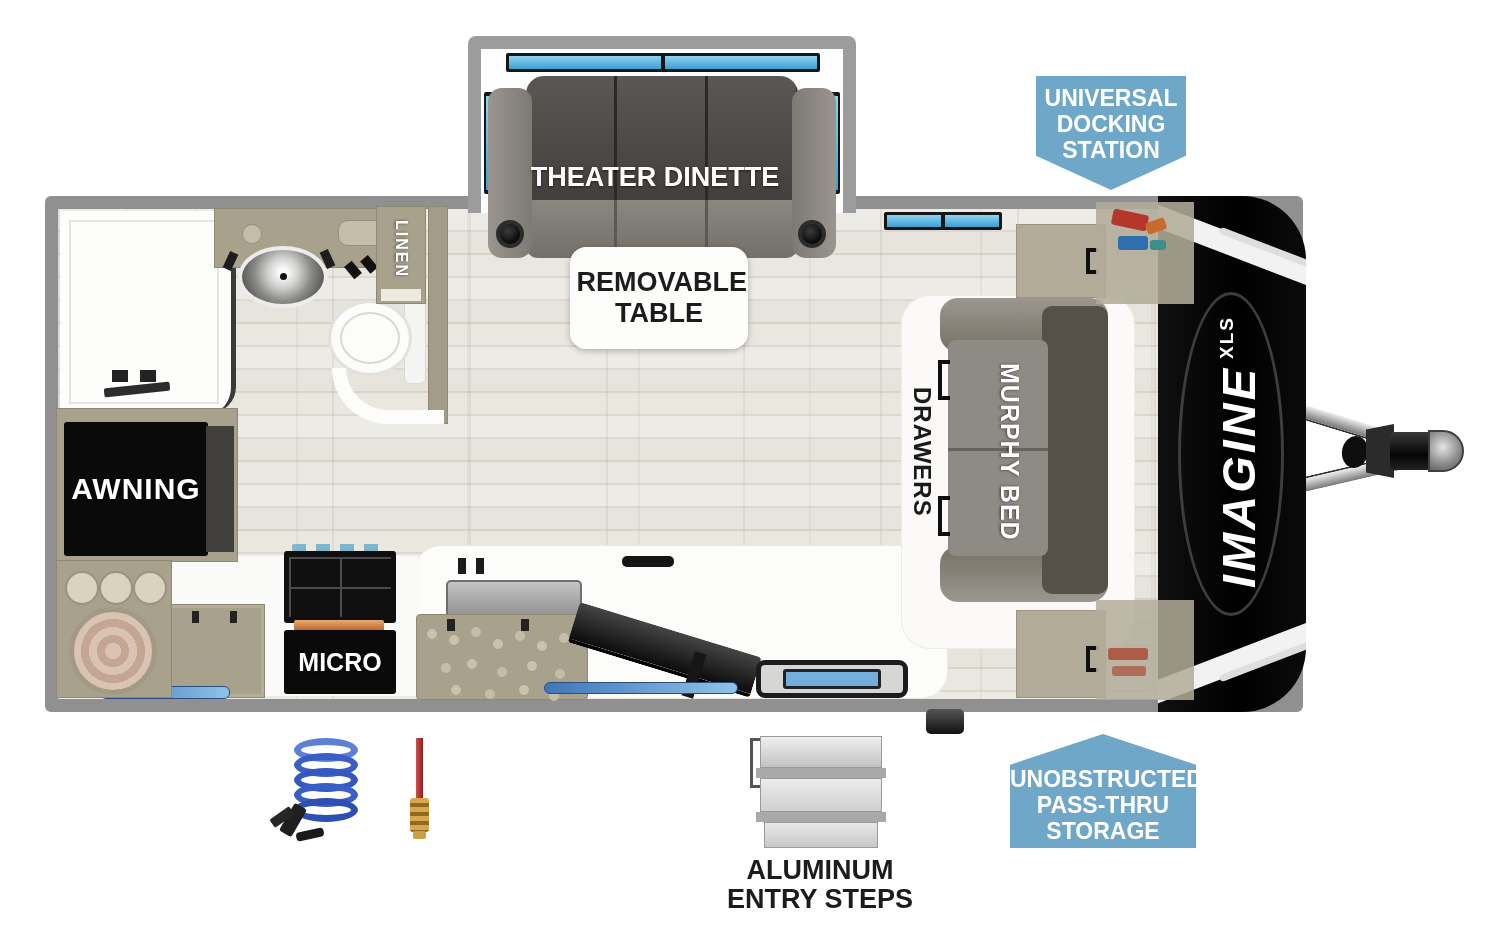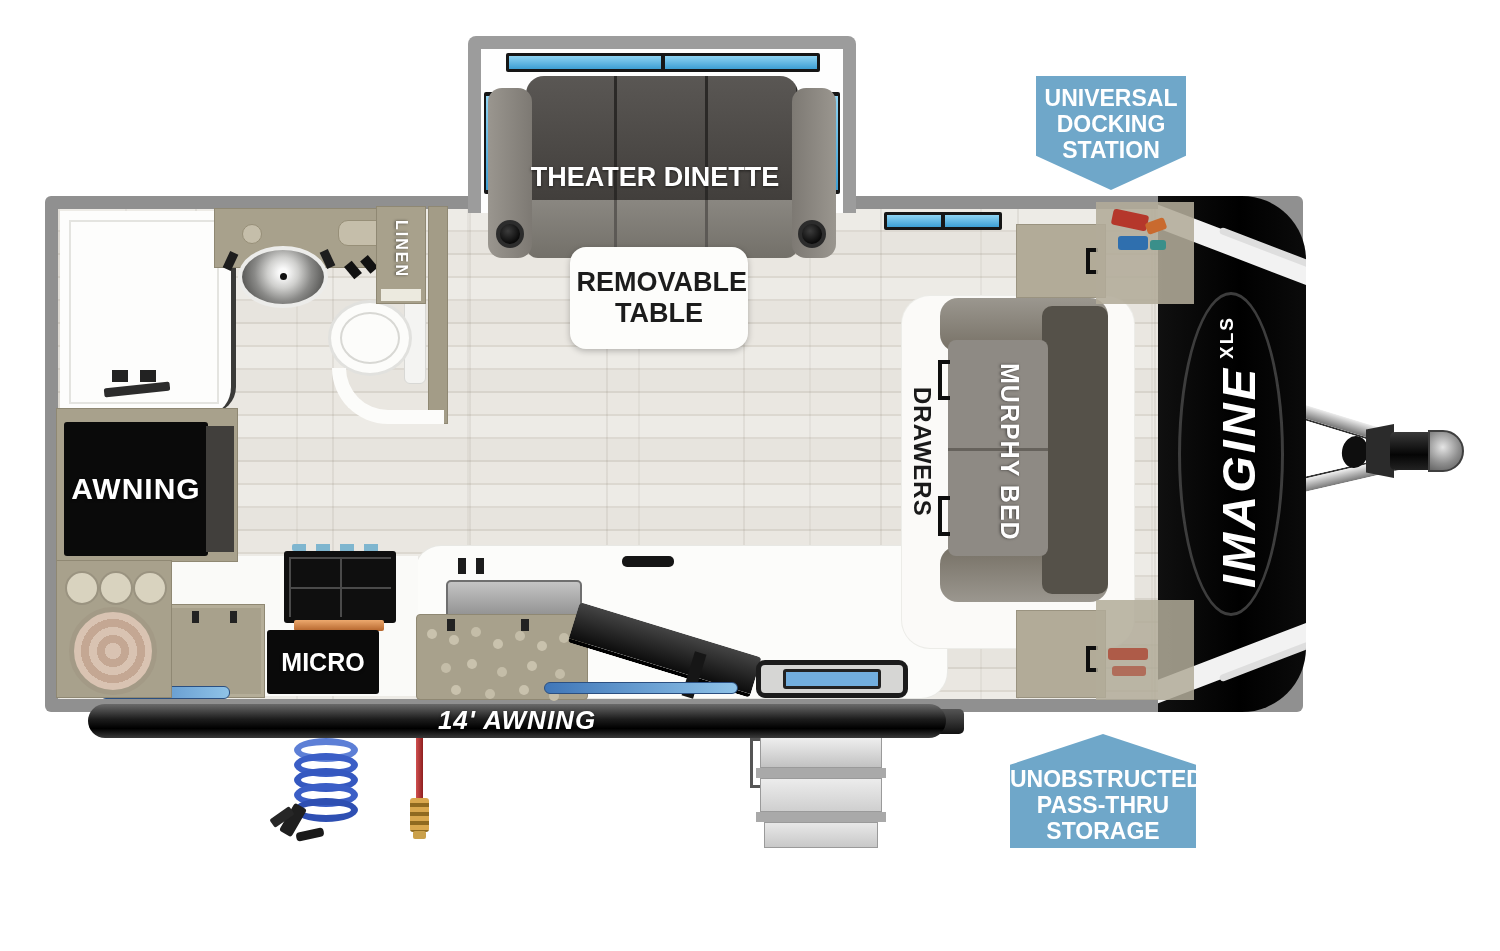--- a/index.html
+++ b/index.html
@@ -89,21 +89,21 @@
 
   <div class="abs tan" style="left:163px;top:604px;width:102px;height:94px;box-shadow:inset 0 0 0 3px #b5ae99;">
     <div class="abs" style="left:28px;top:6px;width:7px;height:12px;background:#222;box-shadow:38px 0 0 #222;"></div>
   </div>
 
   <div class="abs" style="left:284px;top:551px;width:112px;height:72px;background:#0f0f0f;border-radius:3px;">
     <div class="abs" style="left:5px;top:6px;right:5px;bottom:6px;background-image:linear-gradient(#4a4a4a 2px,rgba(0,0,0,0) 2px),linear-gradient(90deg,#4a4a4a 2px,rgba(0,0,0,0) 2px),linear-gradient(135deg,rgba(90,90,90,.55) 1px,rgba(0,0,0,0) 2px);background-size:50% 50%,50% 50%,25% 50%;"></div>
   </div>
   <div class="abs" style="left:292px;top:544px;width:96px;height:7px;background:repeating-linear-gradient(90deg,#7fb6cf 0 14px,rgba(0,0,0,0) 14px 24px);border-radius:2px;"></div>
   <div class="abs" style="left:294px;top:620px;width:90px;height:11px;background:linear-gradient(180deg,#eda96e,#b5652c);border-radius:2px;"></div>
-  <div class="abs blackbox" style="left:267px;top:630px;width:112px;height:64px;">
+  <div class="abs blackbox" style="left:284px;top:630px;width:112px;height:64px;">
     <span class="lbl lbl-white" style="font-size:25px;">MICRO</span>
   </div>
 
   <div class="abs" style="left:446px;top:580px;width:136px;height:40px;background:linear-gradient(180deg,#c4c4c4,#8e8e8e);border:2px solid #6f6f6f;border-radius:5px;box-sizing:border-box;"></div>
   <div class="abs" style="left:458px;top:558px;width:8px;height:16px;background:#1c1c1c;box-shadow:18px 0 0 #1c1c1c;"></div>
   <div class="abs" style="left:622px;top:556px;width:52px;height:11px;background:#151515;border-radius:5px;"></div>
 
   <div class="abs tan" style="left:416px;top:614px;width:172px;height:86px;border-radius:4px;">
     <div class="abs" style="left:10px;top:14px;width:10px;height:10px;border-radius:50%;background:#c9c2ad;box-shadow:22px 6px 0 #c9c2ad,44px -2px 0 #c4bda8,66px 10px 0 #c9c2ad,88px 2px 0 #c4bda8,110px 12px 0 #c9c2ad,132px 4px 0 #c4bda8,14px 34px 0 #c4bda8,40px 30px 0 #c9c2ad,70px 38px 0 #c4bda8,100px 32px 0 #c9c2ad,128px 40px 0 #c4bda8,24px 56px 0 #c9c2ad,58px 60px 0 #c4bda8,92px 56px 0 #c9c2ad,122px 62px 0 #c4bda8;"></div>
     <div class="abs" style="left:30px;top:4px;width:8px;height:12px;background:#222;box-shadow:74px 0 0 #222;"></div>
@@ -202,23 +202,20 @@
   <div class="abs sofa-arm" style="left:792px;top:88px;width:44px;height:170px;transform:scaleX(-1);"></div>
   <div class="abs cupholder" style="left:496px;top:220px;width:28px;height:28px;"></div>
   <div class="abs cupholder" style="left:798px;top:220px;width:28px;height:28px;"></div>
 
   <div class="abs lbl lbl-white" style="left:505px;top:163px;width:300px;font-size:27px;">THEATER DINETTE</div>
 
   <div class="abs" style="left:570px;top:247px;width:178px;height:102px;background:#fdfdfb;border-radius:16px;box-shadow:0 2px 6px rgba(0,0,0,.25);display:flex;align-items:center;justify-content:center;">
     <span class="lbl" style="font-size:27px;width:165px;line-height:1.15;">REMOVABLE TABLE</span>
   </div>
 
-  <div class="abs" style="left:88px;top:704px;width:858px;height:34px;background:linear-gradient(180deg,#6a6a6a,#1c1c1c 45%,#000 72%,#3a3a3a);border-radius:17px;z-index:6;display:flex;align-items:center;justify-content:center;">
-    <span class="lbl lbl-white" style="font-size:26px;font-style:italic;letter-spacing:1px;">14' AWNING</span>
-  </div>
   <div class="abs" style="left:926px;top:709px;width:38px;height:25px;background:linear-gradient(180deg,#555,#111);border-radius:5px;z-index:5;"></div>
 
   <div class="abs" style="left:750px;top:736px;width:140px;height:114px;z-index:2;">
     <div class="abs" style="left:0;top:2px;width:10px;height:50px;border:3px solid #555;border-right:none;box-sizing:border-box;"></div>
     <div class="abs step" style="left:10px;top:0;width:122px;height:32px;background:linear-gradient(180deg,#f0f0f0,#c2c2c2);"></div>
     <div class="abs" style="left:6px;top:32px;width:130px;height:10px;background:#a9a9a9;"></div>
     <div class="abs step" style="left:10px;top:42px;width:122px;height:34px;background:linear-gradient(180deg,#ececec,#cfcfcf);"></div>
     <div class="abs" style="left:6px;top:76px;width:130px;height:10px;background:#a9a9a9;"></div>
     <div class="abs step" style="left:14px;top:86px;width:114px;height:26px;background:linear-gradient(180deg,#e8e8e8,#c8c8c8);"></div>
   </div>
@@ -231,17 +228,18 @@
     <div class="coil" style="left:0;top:60px;border-color:#2e4fb2;"></div>
   </div>
   <div class="abs" style="left:286px;top:804px;width:14px;height:32px;background:#1f1f1f;border-radius:3px;transform:rotate(30deg);"></div>
   <div class="abs" style="left:270px;top:812px;width:24px;height:10px;background:#262626;border-radius:2px;transform:rotate(-35deg);"></div>
   <div class="abs" style="left:296px;top:830px;width:28px;height:9px;background:#1a1a1a;border-radius:4px;transform:rotate(-12deg);"></div>
 
   <div class="abs" style="left:416px;top:738px;width:7px;height:62px;background:linear-gradient(90deg,#d05050,#8f1f1f);"></div>
   <div class="abs" style="left:410px;top:798px;width:19px;height:34px;background:repeating-linear-gradient(180deg,#d9a84e 0 5px,#8f6a20 5px 9px);border-radius:3px;"></div>
   <div class="abs" style="left:413px;top:831px;width:13px;height:8px;background:#caa04a;border-radius:2px;"></div>
 
+  <div class="abs lbl" style="left:725px;top:856px;width:190px;font-size:27px;">ALUMINUM ENTRY STEPS</div>
 
   <div class="abs callout" style="left:1010px;top:734px;width:186px;height:114px;clip-path:polygon(50% 0,100% 27%,100% 100%,0 100%,0 27%);padding-top:33px;box-sizing:border-box;z-index:8;">UNOBSTRUCTED PASS-THRU STORAGE</div>
   <div class="abs callout" style="left:1036px;top:76px;width:150px;height:114px;clip-path:polygon(0 0,100% 0,100% 70%,50% 100%,0 70%);padding-top:10px;box-sizing:border-box;z-index:8;">UNIVERSAL DOCKING STATION</div>
 
 </div>
 
 </body></html>

